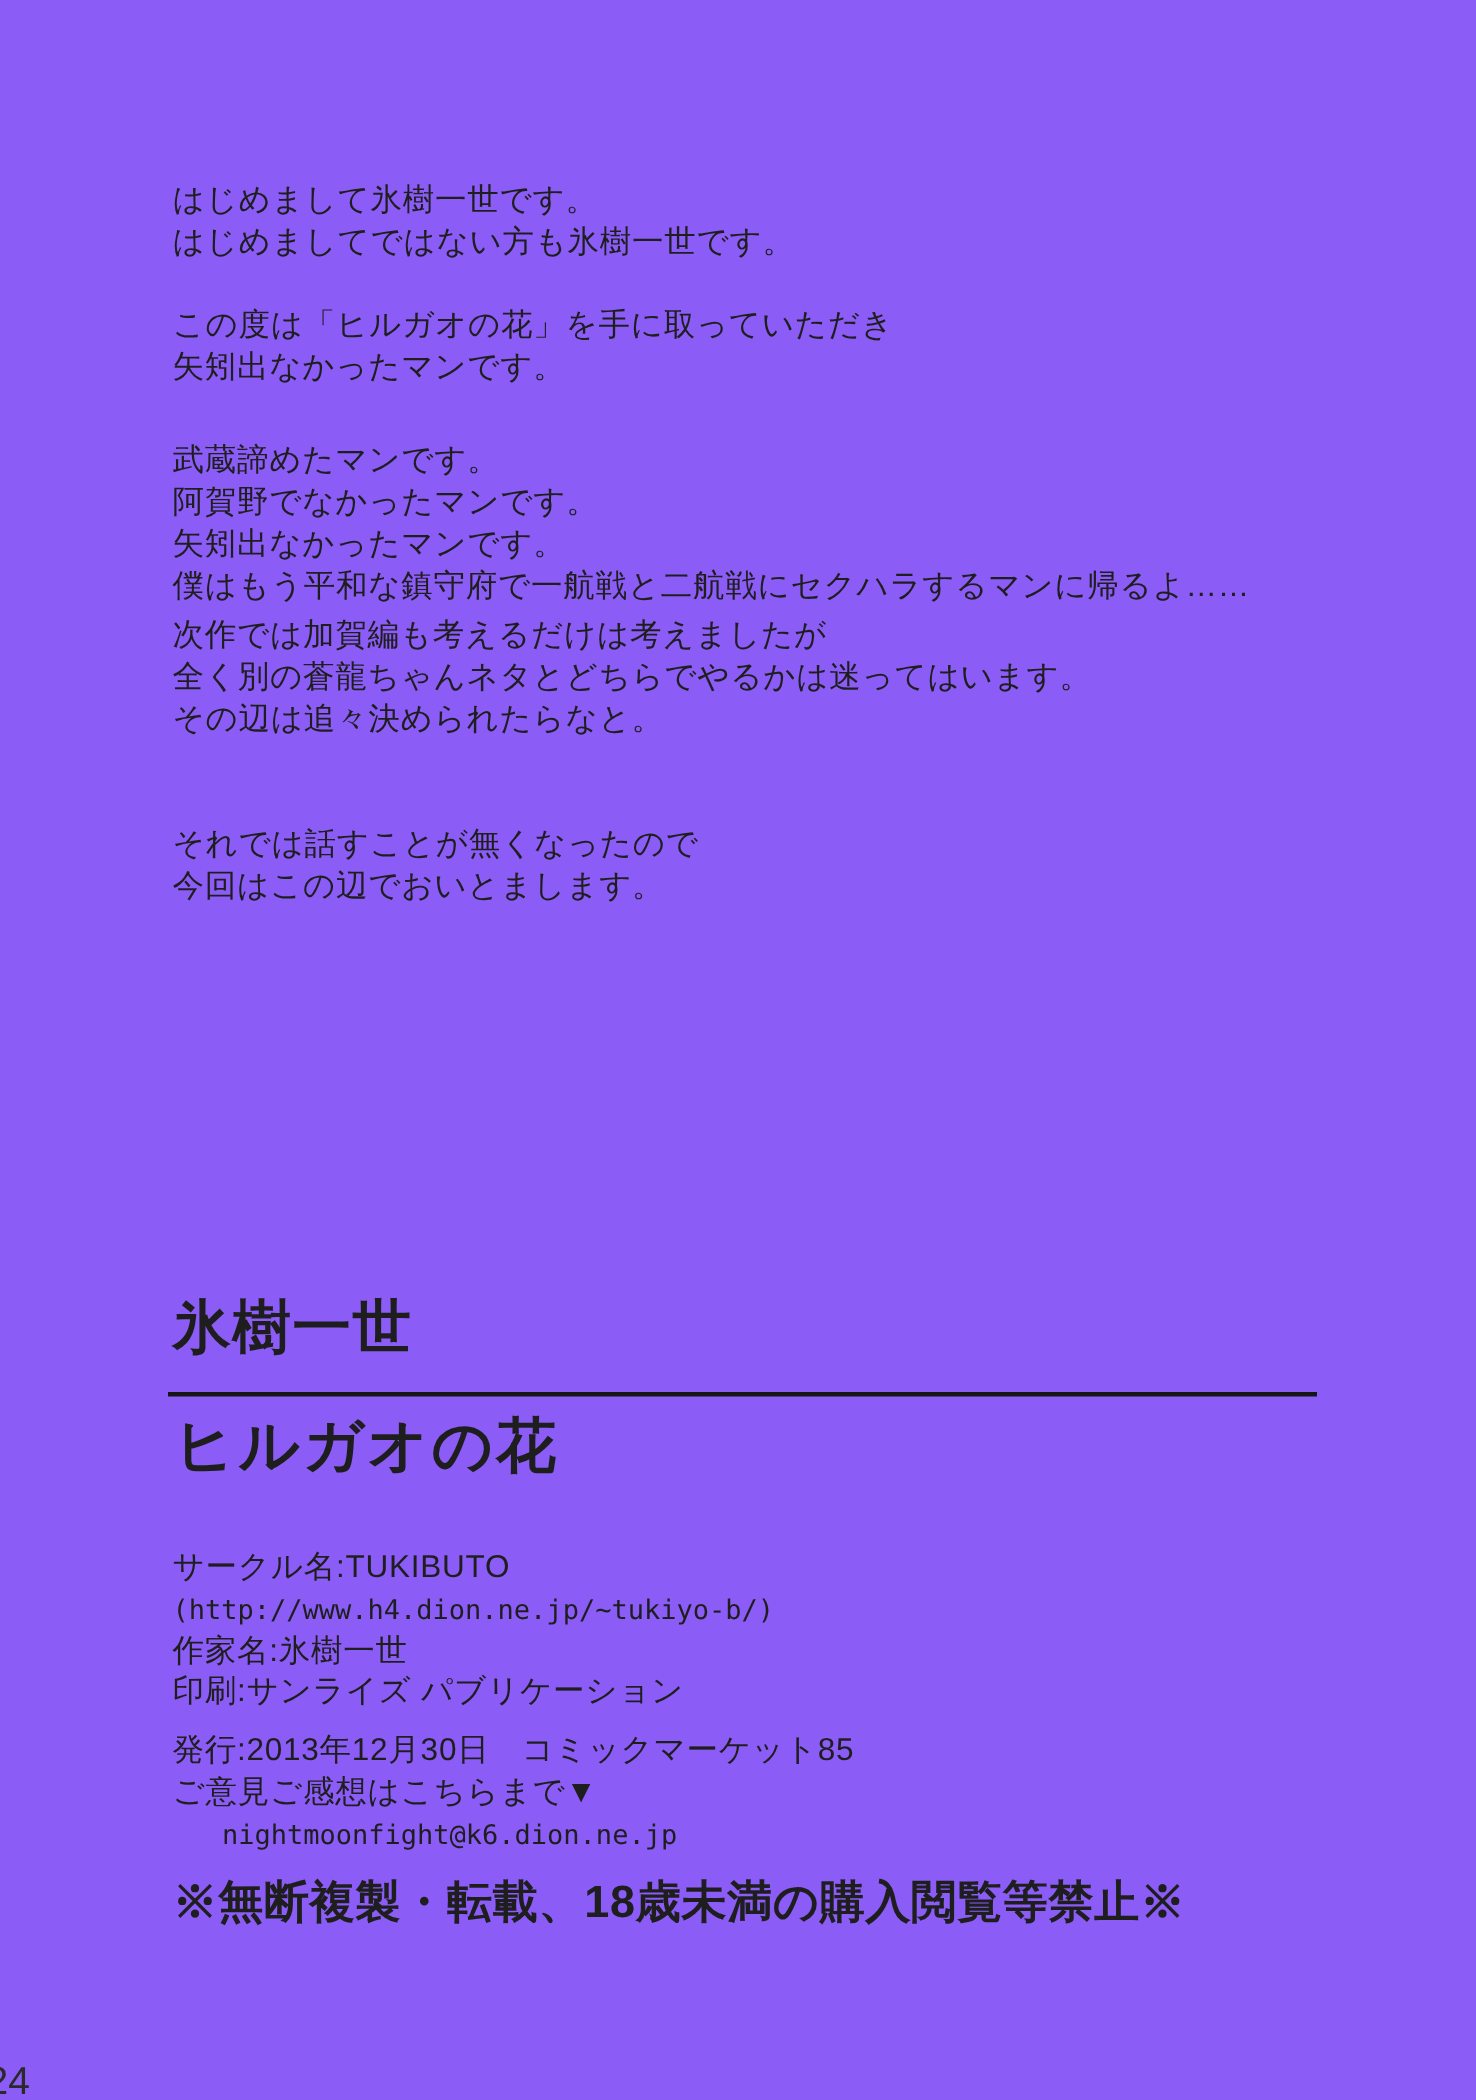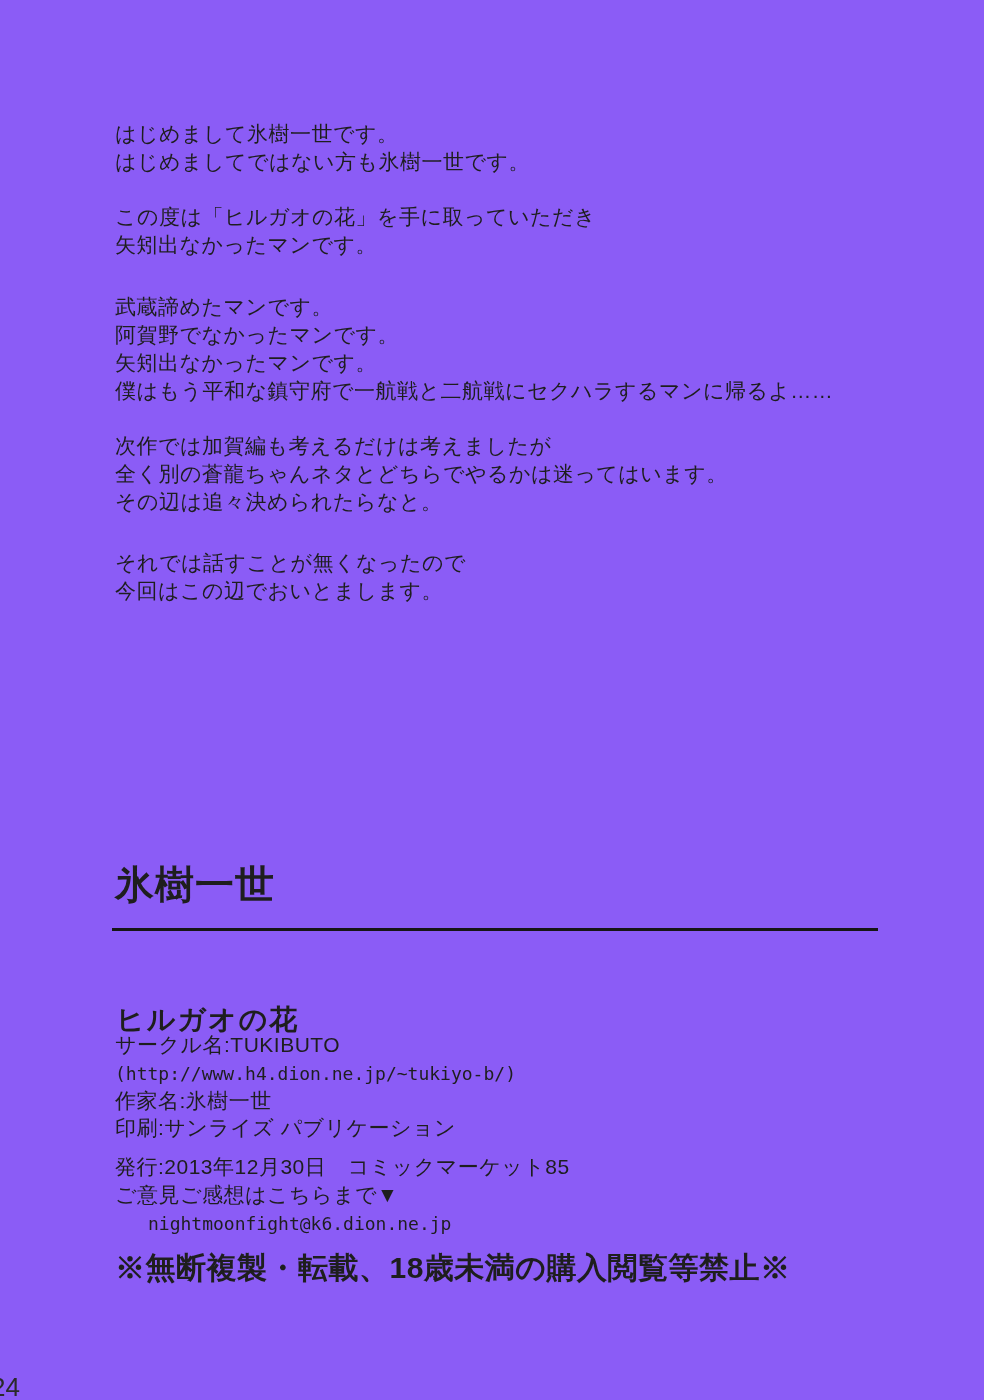--- a/index.html
+++ b/index.html
@@ -21,21 +21,21 @@
   .afterword {
     position: absolute;
     left: 115px;
     top: 0;
     width: 780px;
   }
   .para { position: absolute; left: 0; width: 780px; }
   .para-0 { top: 120px; }
   .para-1 { top: 203px; }
   .para-2 { top: 293px; }
-  .para-3 { top: 432px; }
+  .para-3 { top: 410px; }
   .para-4 { top: 549px; }
   .line {
     font-size: 21px;
     line-height: 28px;
     min-height: 28px;
     white-space: nowrap;
     letter-spacing: 0.5px;
   }
   .author-heading {
     position: absolute;
@@ -51,23 +51,23 @@
     position: absolute;
     left: 112px;
     top: 928px;
     width: 766px;
     height: 3px;
     background: #161616;
   }
   .book-title {
     position: absolute;
     left: 116px;
-    top: 1001px;
+    top: 936px;
     margin: 0;
-    font-size: 28px;
+    font-size: 40px;
     font-weight: bold;
     letter-spacing: 2px;
     font-family: "Liberation Serif", serif;
   }
   .colophon-line {
     position: absolute;
     left: 115px;
     font-size: 21px;
     line-height: 26px;
     white-space: nowrap;

